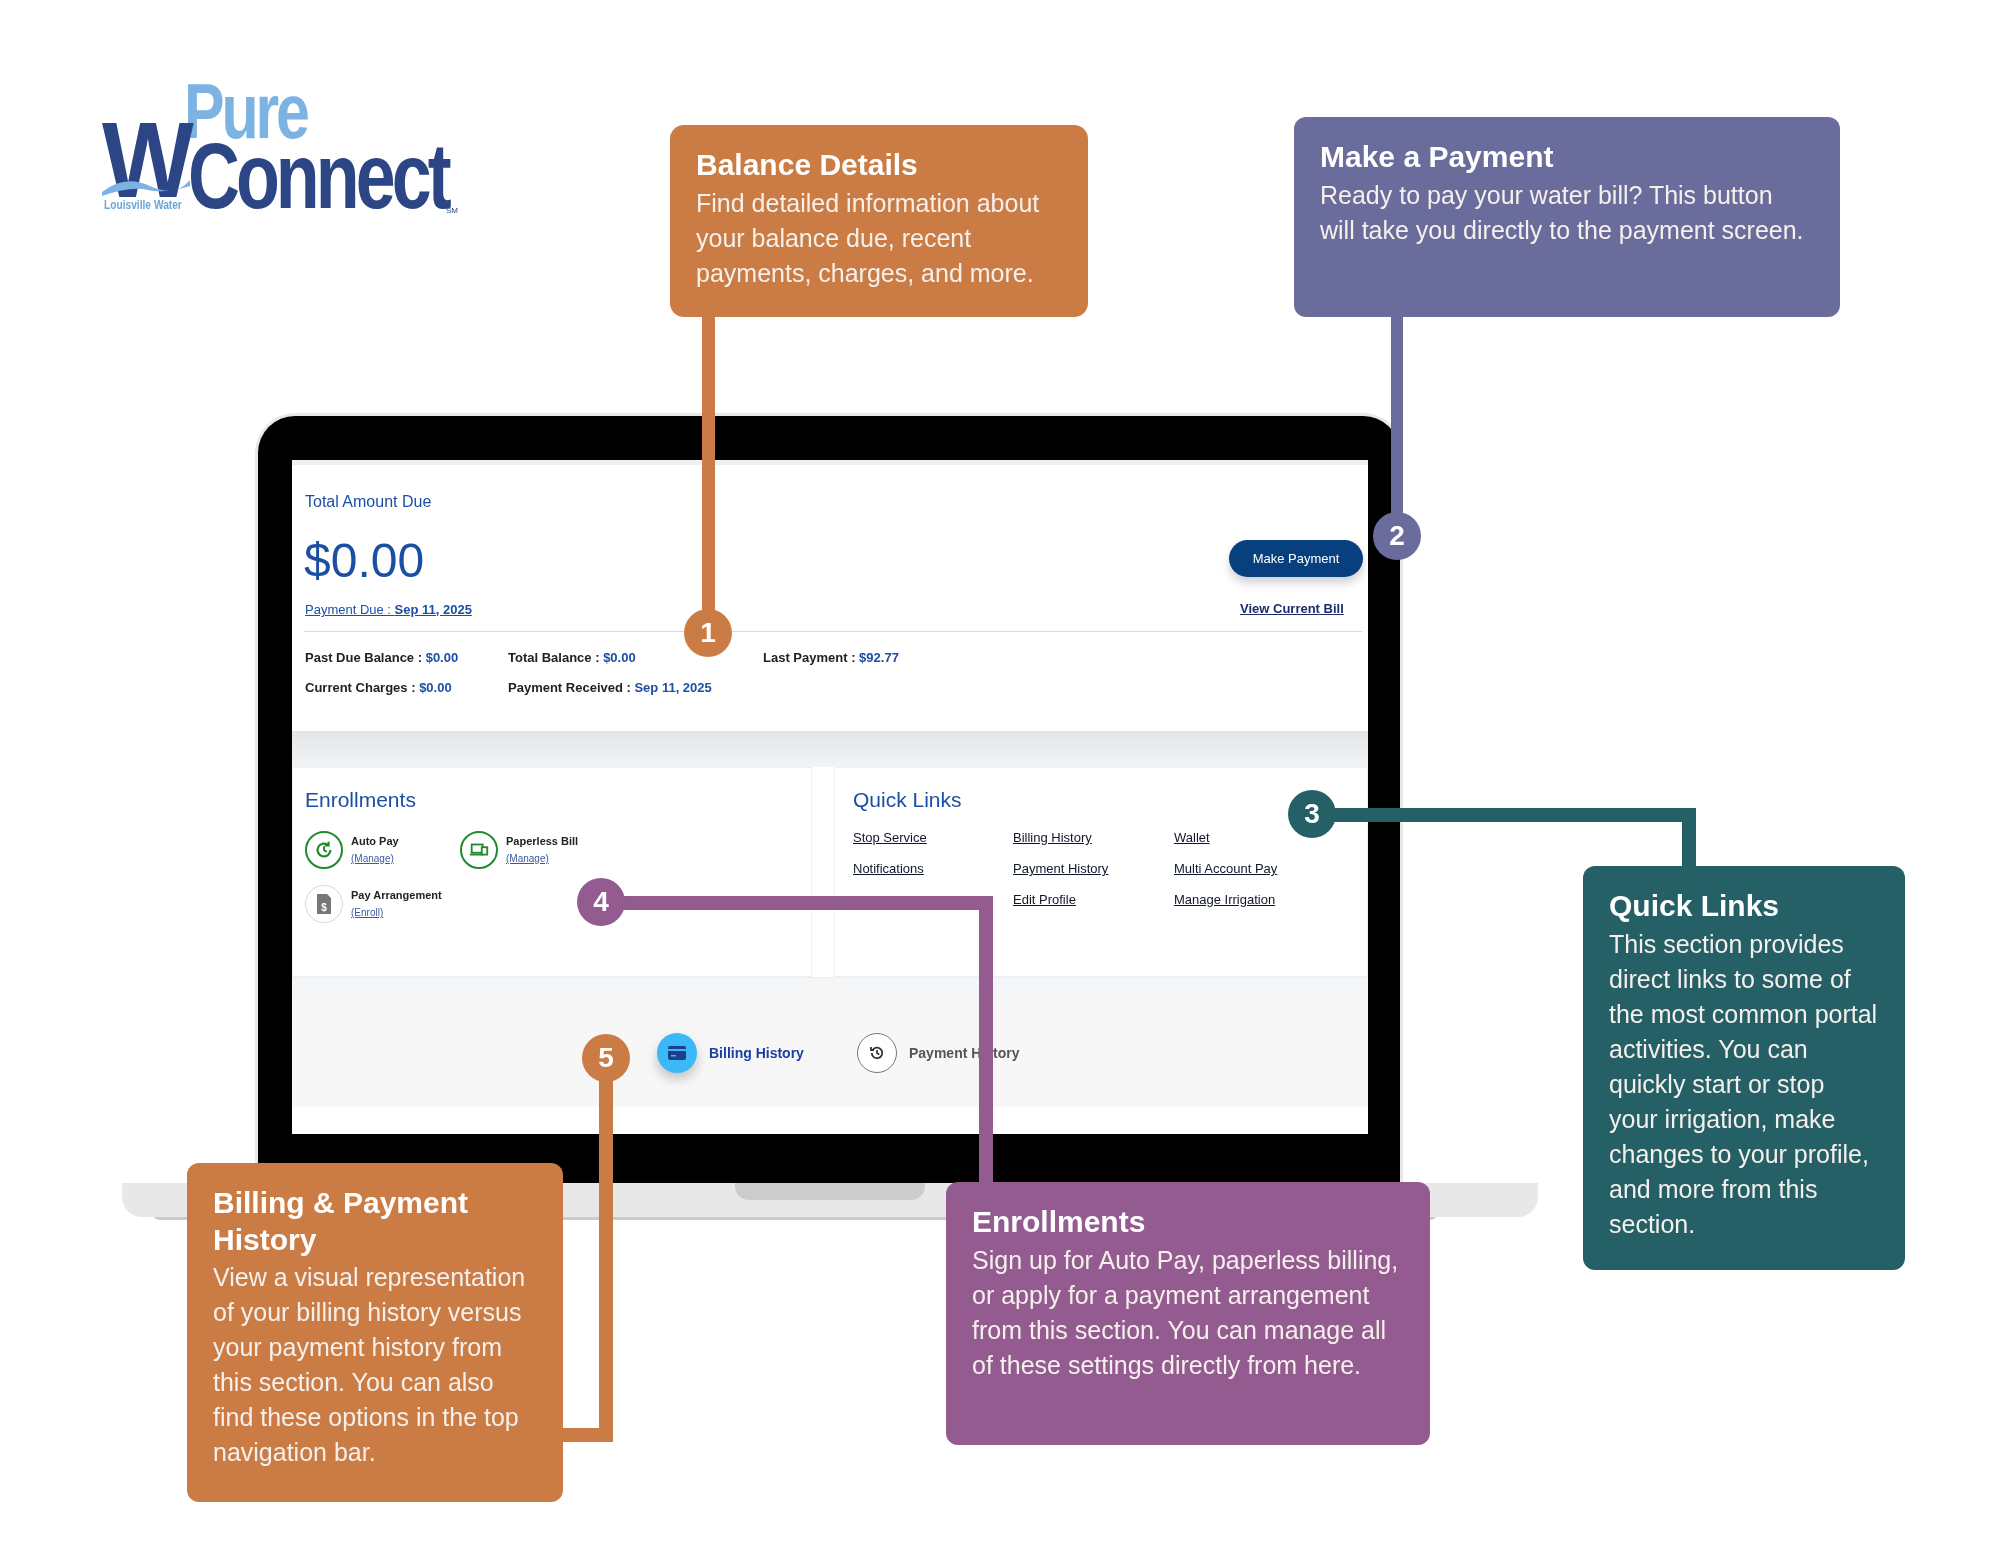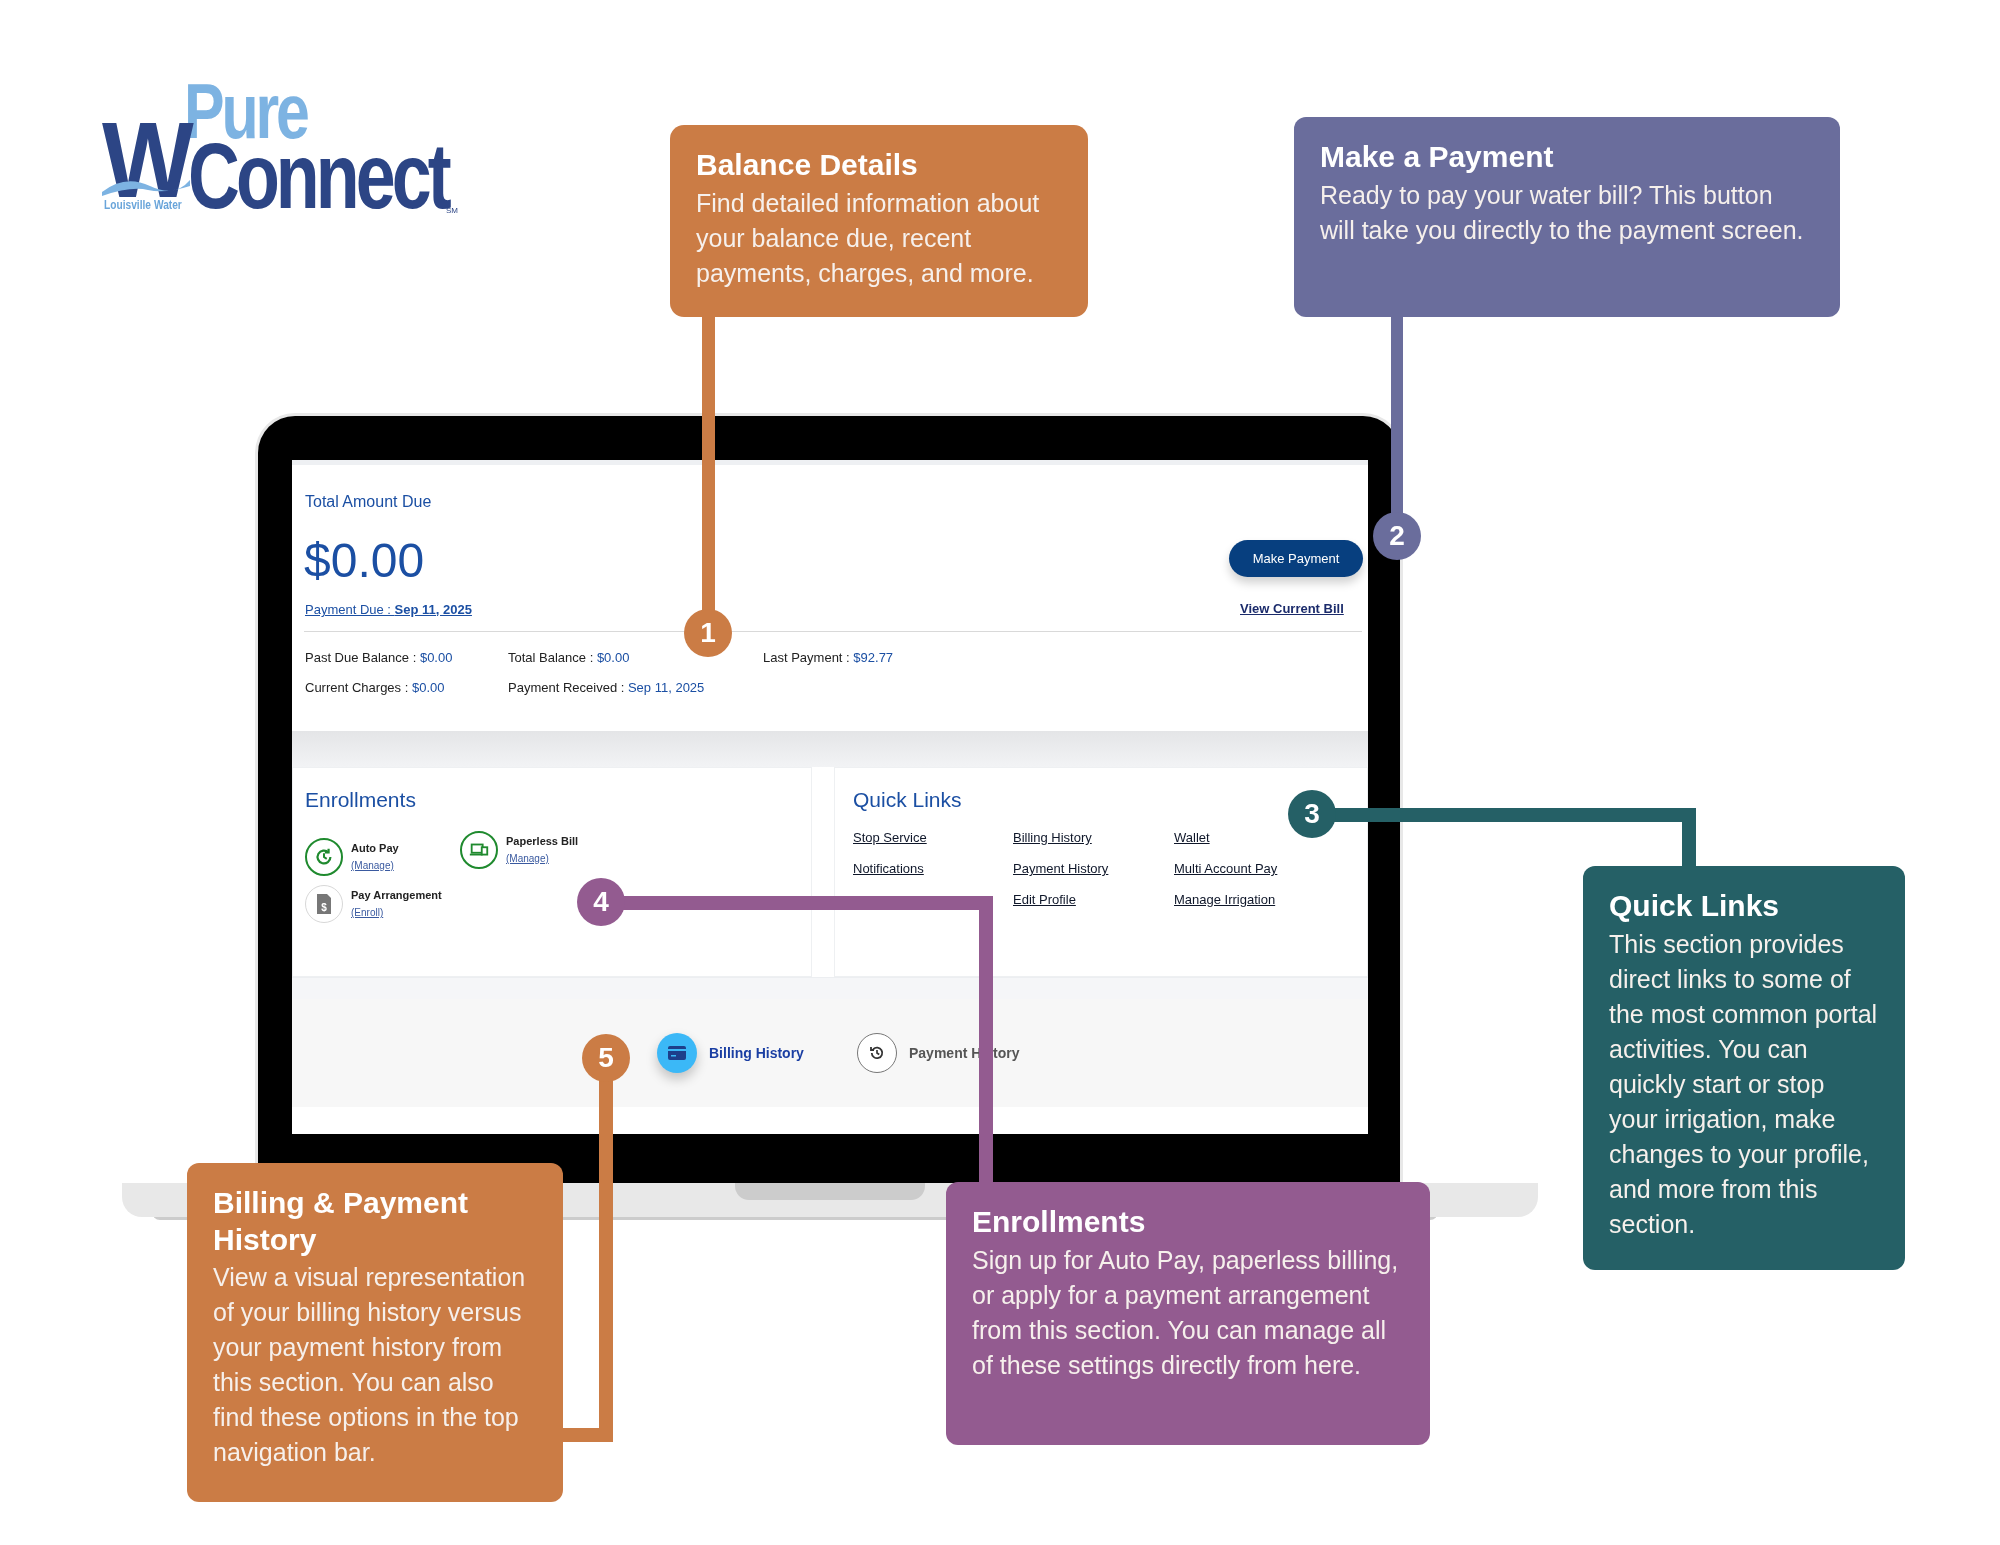--- a/index.html
+++ b/index.html
@@ -43,21 +43,21 @@
   .screen { position: absolute; left: 292px; top: 460px; width: 1076px; height: 674px; background: #ffffff; overflow: hidden; border-top: 5px solid #eef0f3; }
 
   .card-balance { position: absolute; left: 0; top: 0; width: 1076px; height: 266px; background: #fff; }
   .tad-label { position: absolute; left: 13px; top: 28px; font-size: 16px; color: #1b4fa3; }
   .tad-amount { position: absolute; left: 12px; top: 68px; font-size: 48px; color: #1b4fa3; }
   .due-link { position: absolute; left: 13px; top: 137px; font-size: 13px; color: #1b4fa3; text-decoration: underline; }
   .due-link b { font-weight: 700; }
   .make-pay { position: absolute; left: 937px; top: 75px; width: 134px; height: 37px; border-radius: 19px; background: #073f7f; color: #fff; font-size: 13px; border: none; box-shadow: 0 6px 10px rgba(0,0,0,0.18); font-family: "Liberation Sans", sans-serif; }
   .view-bill { position: absolute; left: 948px; top: 136px; font-size: 13px; font-weight: 700; color: #1b2b6b; text-decoration: underline; }
   .bal-rule { position: absolute; left: 12px; top: 166px; width: 1058px; height: 1px; background: #d9d9d9; }
-  .kv { position: absolute; font-size: 13px; font-weight: 400; color: #222; white-space: nowrap; }
+  .kv { position: absolute; font-size: 13px; font-weight: 700; color: #222; white-space: nowrap; }
   .kv .v { color: #1b4fa3; }
 
   .gray-band { position: absolute; left: 0; top: 266px; width: 1076px; height: 36px; background: linear-gradient(#e4e5e7, #f2f3f5); }
 
   .card-enroll { position: absolute; left: 0; top: 302px; width: 520px; height: 210px; background: #fff; border: 1px solid #eef0f2; }
   .card-quick { position: absolute; left: 542px; top: 302px; width: 534px; height: 210px; background: #fff; border: 1px solid #eef0f2; }
   .section-title { position: absolute; font-size: 21px; color: #1b4fa3; }
   .enr-item { position: absolute; display: flex; align-items: flex-start; gap: 8px; }
   .enr-icon { width: 38px; height: 38px; border-radius: 50%; border: 2px solid #1f8a2e; display: flex; align-items: center; justify-content: center; }
   .enr-icon.gray { border: 1px solid #d8d8d8; }
@@ -109,21 +109,21 @@
     <div class="kv" style="left:216px; top:185px;"><span>Total Balance : </span><span class="v">$0.00</span></div>
     <div class="kv" style="left:216px; top:215px;"><span>Payment Received : </span><span class="v">Sep 11, 2025</span></div>
     <div class="kv" style="left:471px; top:185px;"><span>Last Payment : </span><span class="v">$92.77</span></div>
   </div>
 
   <div class="gray-band"></div>
 
   <div class="card-enroll">
     <div class="section-title" style="left:12px; top:20px;">Enrollments</div>
 
-    <div class="enr-item" style="left:12px; top:63px;margin-top:7px;">
+    <div class="enr-item" style="left:12px; top:63px;">
       <div class="enr-icon">
         <svg width="22" height="22" viewBox="0 0 24 24">
             <path d="M19 12a7 7 0 1 1-2.1-5" fill="none" stroke="#1f8a2e" stroke-width="2.4"></path>
             <path d="M17 3v4h-4" fill="none" stroke="#1f8a2e" stroke-width="2.4"></path>
             <path d="M12 8v4l3 2" fill="none" stroke="#1f8a2e" stroke-width="2.2"></path>
           </svg>
       </div>
       <div>
         <span class="enr-name">Auto Pay</span>
         <a class="enr-link">(Manage)</a>

